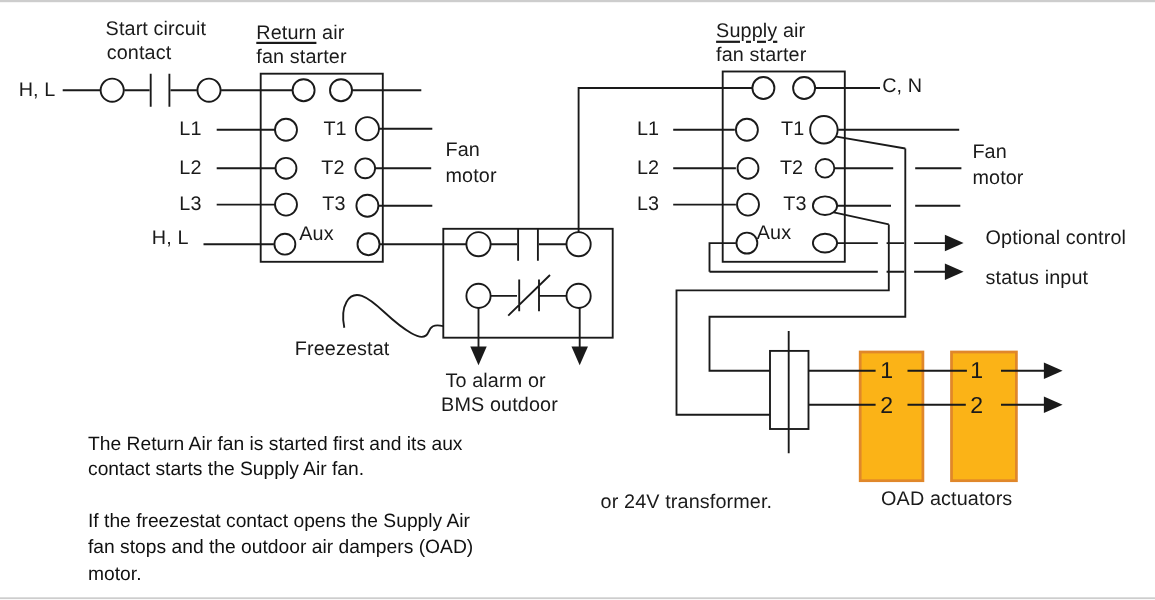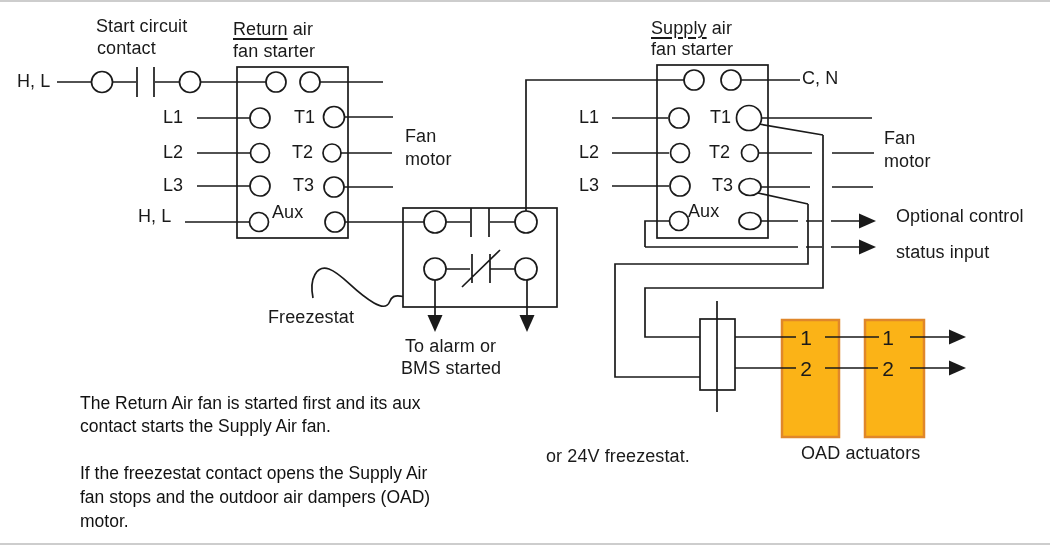--- a/index.html
+++ b/index.html
@@ -162,23 +162,23 @@
   <span class="lbl" style="left:802px;top:68px">C, N</span>
 
   <span class="lbl" style="left:884px;top:128px">Fan</span>
   <span class="lbl" style="left:884px;top:151px">motor</span>
 
   <span class="lbl" style="left:896px;top:206px">Optional control</span>
   <span class="lbl" style="left:896px;top:242px">status input</span>
 
   <span class="lbl" style="left:268px;top:307px">Freezestat</span>
   <span class="lbl" style="left:405px;top:336px">To alarm or</span>
-  <span class="lbl" style="left:401px;top:358px">BMS started</span>
+  <span class="lbl" style="left:401px;top:358px">BMS outdoor</span>
 
-  <span class="lbl" style="left:546px;top:446px">or 24V freezestat.</span>
+  <span class="lbl" style="left:546px;top:446px">or 24V transformer.</span>
   <span class="lbl" style="left:801px;top:443px">OAD actuators</span>
 
   <span class="num" style="left:797px;top:326px">1</span>
   <span class="num" style="left:797px;top:357px">2</span>
   <span class="num" style="left:879px;top:326px">1</span>
   <span class="num" style="left:879px;top:357px">2</span>
 
   <span class="para" style="left:80px;top:416px">contact starts the Supply Air fan.</span>
   <span class="para" style="left:80px;top:393px">The Return Air fan is started first and its aux</span>
   <span class="para" style="left:80px;top:463px">If the freezestat contact opens the Supply Air</span>

